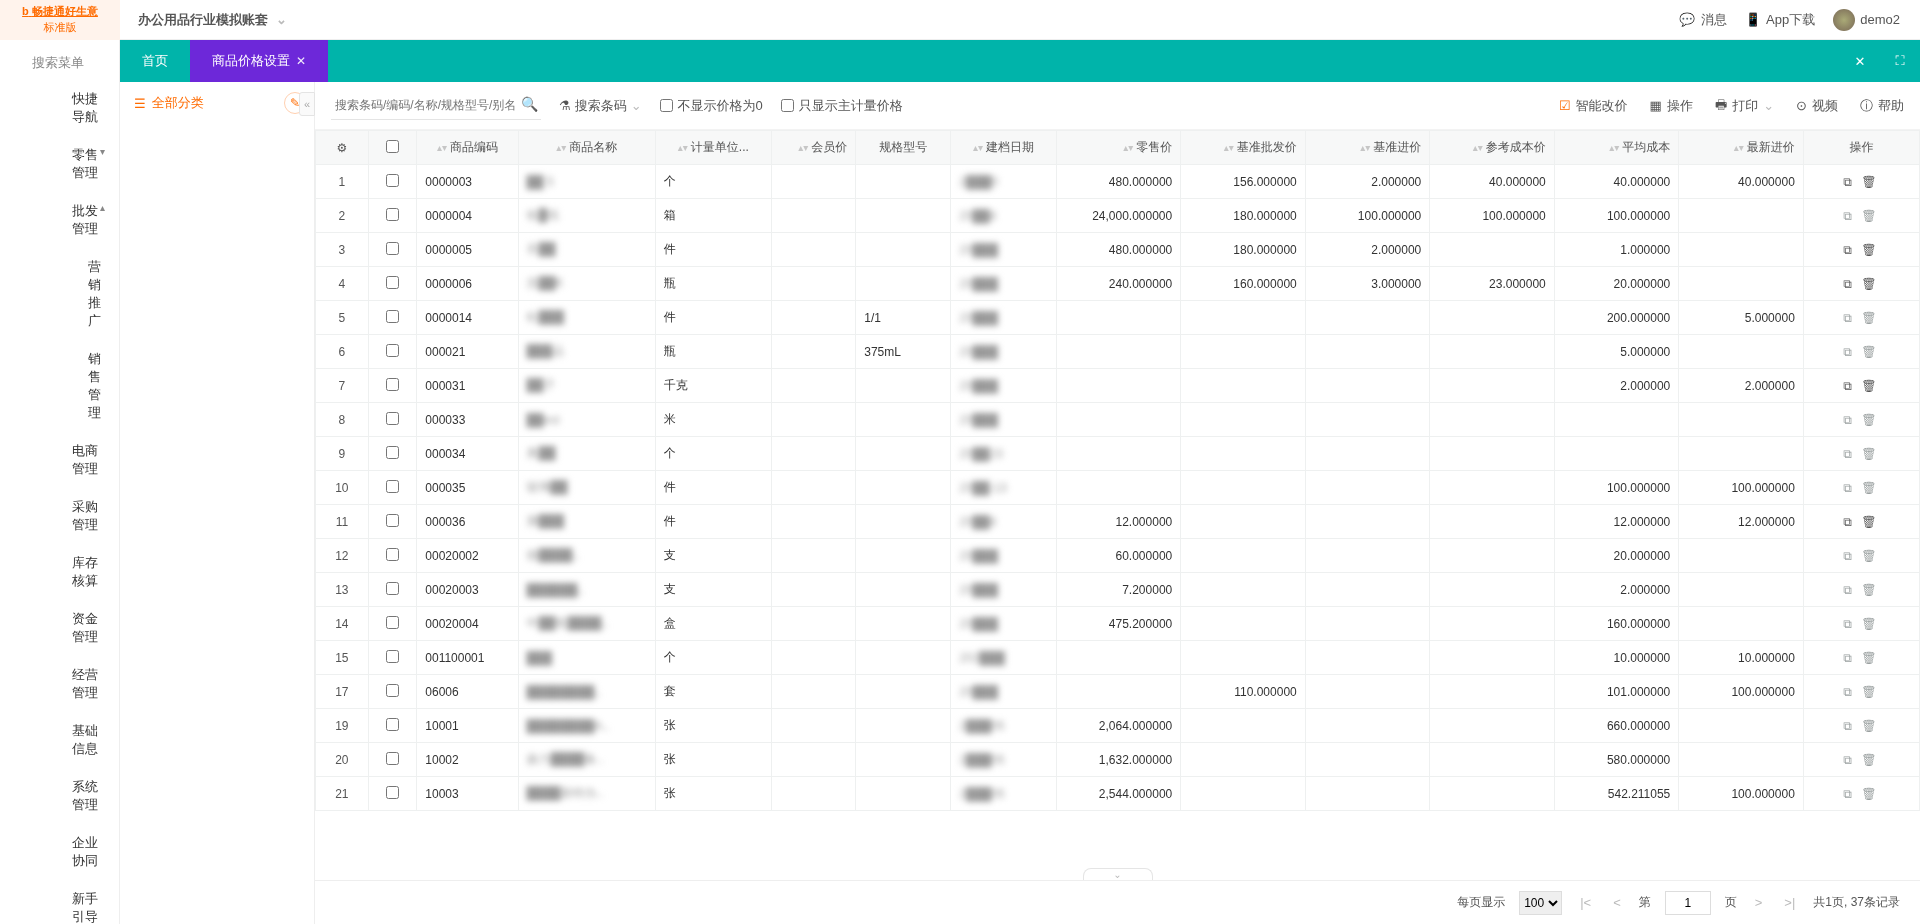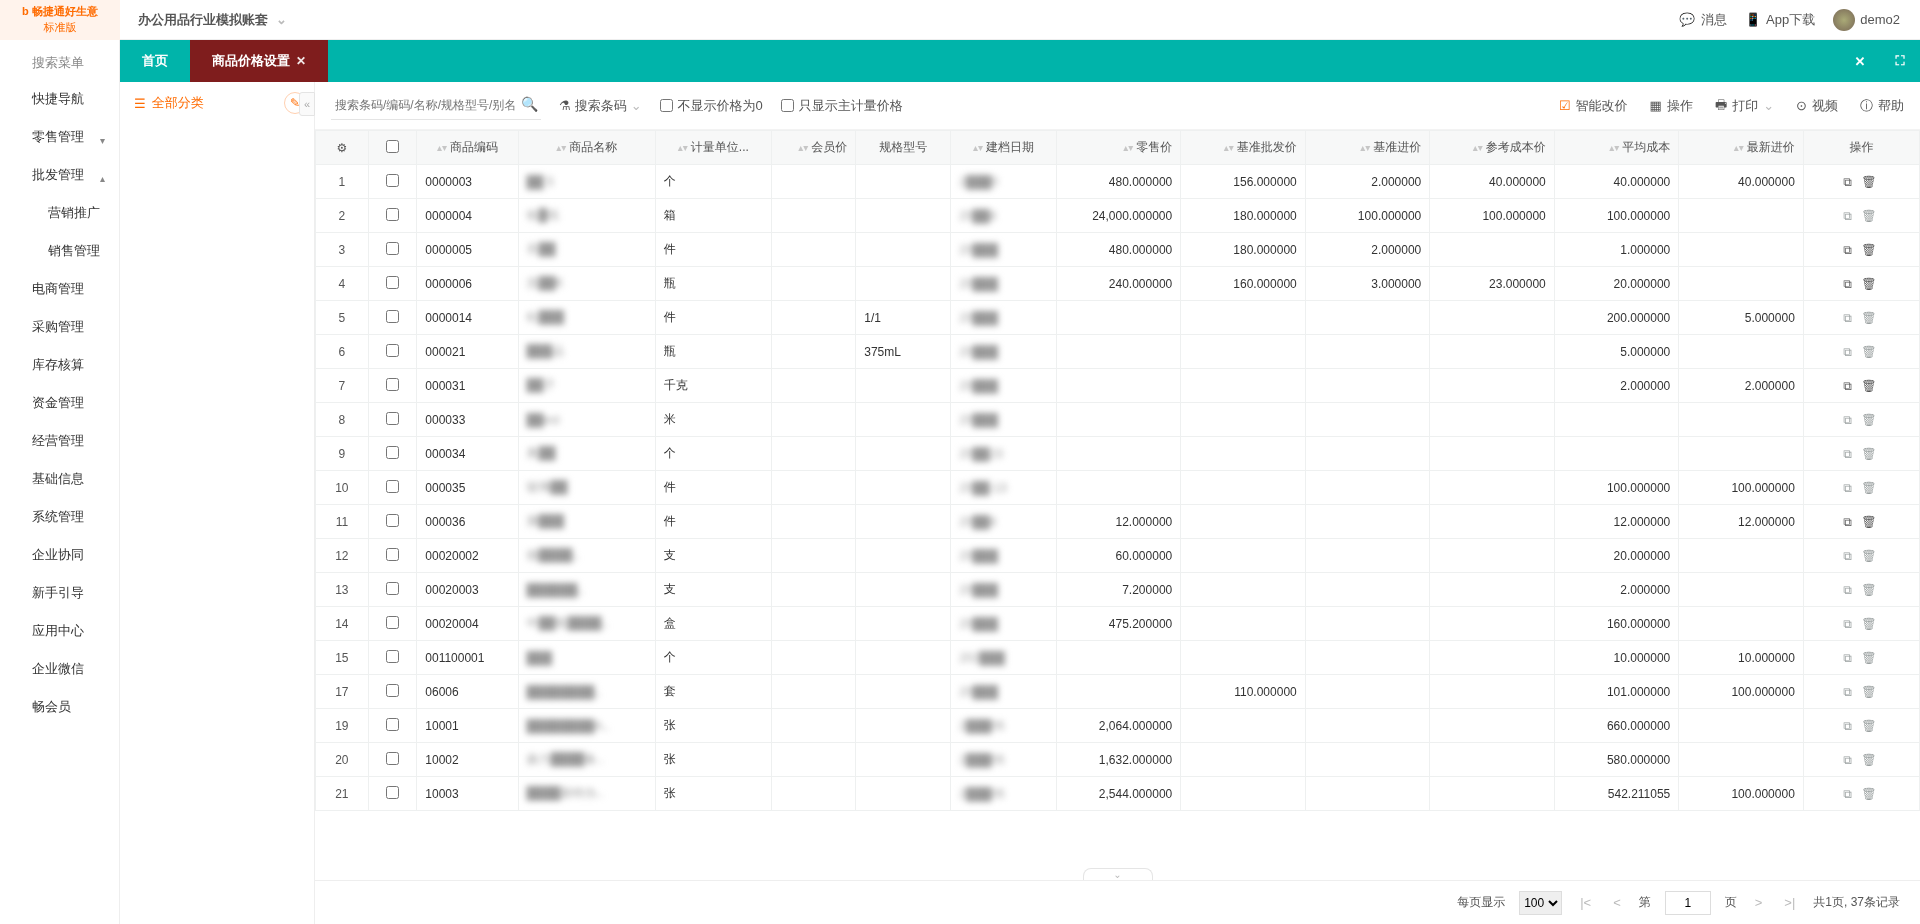--- a/index.html
+++ b/index.html
@@ -1,37 +1,37 @@
 <!DOCTYPE html>
 <html><head>
 <meta charset="utf-8">
 <style>
 * { margin:0; padding:0; box-sizing:border-box; font-family:"Microsoft YaHei","PingFang SC",Arial,sans-serif; }
 body { background:#fff; width:1920px; height:924px; overflow:hidden; font-size:13px; color:#333; }
 
 .topbar { height:40px; display:flex; align-items:center; border-bottom:1px solid #eee; }
 .logo { width:120px; height:40px; background:#fff3ec; display:flex; flex-direction:column; align-items:center; justify-content:center; color:#ff6b00; font-size:11px; gap:1px; }
-.logo .brand { font-weight:600; letter-spacing:0; }
+.logo .brand { font-weight:600; letter-spacing:0;text-decoration:underline; }
 .logo .ed { color:#ff6b00; }
 .account-sel { margin-left:18px; color:#555; display:flex; align-items:center; gap:8px;font-weight:bold; }
 .top-right { margin-left:auto; display:flex; align-items:center; gap:18px; padding-right:20px; color:#555; }
 .top-right .item { display:flex; align-items:center; gap:5px; cursor:pointer; }
 .avatar { width:22px; height:22px; border-radius:50%; background:radial-gradient(#aa7,#765); }
 
 .main { display:flex; height:884px; }
 .sidenav { width:120px; background:#fff; border-right:1px solid #eee; padding-top:6px;padding-left:18px; }
 .sidenav .srch { padding:8px 14px; color:#888; }
-.sidenav .nav-item { padding:10px 14px; color:#333; display:flex; justify-content:space-between; align-items:flex-end; cursor:pointer; }
+.sidenav .nav-item { padding:10px 14px; color:#333; display:flex; justify-content:space-between; align-items:flex-start; cursor:pointer;margin-left:40px; }
 .sidenav .nav-item.sub { padding-left:30px; color:#333; }
 .sidenav .caret { font-size:10px; color:#888; }
 .workspace { flex:1; display:flex; flex-direction:column; min-width:0; }
 
-.tabbar { height:42px; background:#00b4aa; display:flex; align-items:stretch;font-weight:bold; }
+.tabbar { height:42px; background:#00b4aa; display:flex; align-items:stretch; }
 .tabbar .tab { padding:0 22px; display:flex; align-items:center; color:#fff; cursor:pointer; gap:6px; }
-.tabbar .tab.active { background:#7f1d1d; }
+.tabbar .tab.active { background:#6d28d9; }
 .tabbar .spacer { flex:1; }
 .tabbar .tbtn { width:40px; display:flex; align-items:center; justify-content:center; color:#fff; cursor:pointer; }
 .tab .x { font-size:12px; opacity:.9; }
 
 .below { flex:1; display:flex; min-height:0; }
 .catpane { width:195px; border-right:1px solid #eee; padding:10px 8px 10px 14px; position:relative; }
 .cat-head { display:flex; align-items:center; gap:6px; color:#ff6b00; font-size:13px; }
 .cat-head .txt { color:#ff6b00; }
 .cat-head .edit { margin-left:auto; width:22px; height:22px; border:1px solid #ffd0b0; border-radius:50%; display:flex; align-items:center; justify-content:center; color:#ff6b00; font-size:12px; }
 .cat-collapse { position:absolute; right:-1px; top:10px; width:16px; height:24px; border:1px solid #e4e4e4; border-radius:3px 0 0 3px; background:#fafafa; display:flex; align-items:center; justify-content:center; color:#aaa; font-size:11px; cursor:pointer; }

